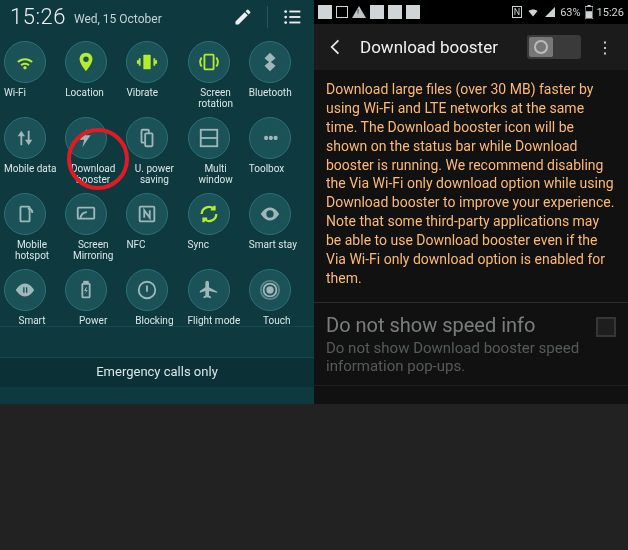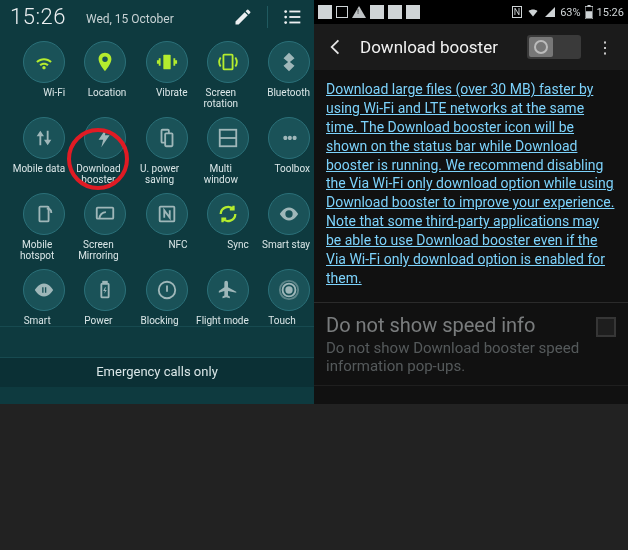--- a/index.html
+++ b/index.html
@@ -21,34 +21,34 @@
   .left {
     background: #0e3a3f;
   }
   .qs-header {
     display: flex;
     align-items: center;
     padding: 4px 10px 6px 10px;
     color: #eceff1;
   }
   .qs-time { font-size: 22px; font-weight: 300; letter-spacing: 0.5px; }
-  .qs-date { font-size: 12px; margin-left: 20px; color: #c7d2d4; align-self: flex-end; padding-bottom: 3px; }
+  .qs-date { font-size: 12px; margin-left: 8px; color: #c7d2d4; align-self: flex-end; padding-bottom: 3px; }
   .qs-header-icons { margin-left: auto; display: flex; align-items: center; gap: 14px; }
   .pencil-icon, .list-icon { color: #eceff1; }
   .divider-v { width: 1px; height: 22px; background: #205a60; }
   .qs-grid {
     display: grid;
     grid-template-columns: repeat(5, 1fr);
     gap: 8px 0;
     padding: 6px 4px 0 4px;
   }
   .qs-tile {
     display: flex;
     flex-direction: column;
-    align-items: flex-end;
+    align-items: flex-start;
     justify-content: flex-start;
     cursor: pointer;
   }
   .qs-circle {
     width: 42px; height: 42px;
     border-radius: 50%;
     background: #1a5258;
     border: 1px solid #2b7079;
     display: flex; align-items: center; justify-content: center;
     color: #9fb7b9;
@@ -155,23 +155,22 @@
     display: flex; align-items: center; justify-content: center;
   }
   .toggle-knob::after {
     content: ""; width: 10px; height: 10px; border: 2px solid #bbb; border-radius: 50%;
   }
   .overflow { padding: 4px 8px; cursor: pointer; color: #e6e6e6; font-size: 16px; letter-spacing: 1px; }
   .desc {
     padding: 10px 12px 14px 12px;
     font-size: 14px;
     line-height: 1.35;
-    color: #7dd3fc;
+    color: #fdba74;
     border-bottom: 1px solid #2b2b2b;
-    text-decoration: underline;
   }
   .pref {
     padding: 10px 12px;
     border-bottom: 1px solid #2b2b2b;
     opacity: 0.55;
     position: relative;
   }
   .pref-title { font-size: 20px; color: #cfd4d6; }
   .pref-sub { font-size: 15px; color: #8c9497; margin-top: 2px; }
   .checkbox {

